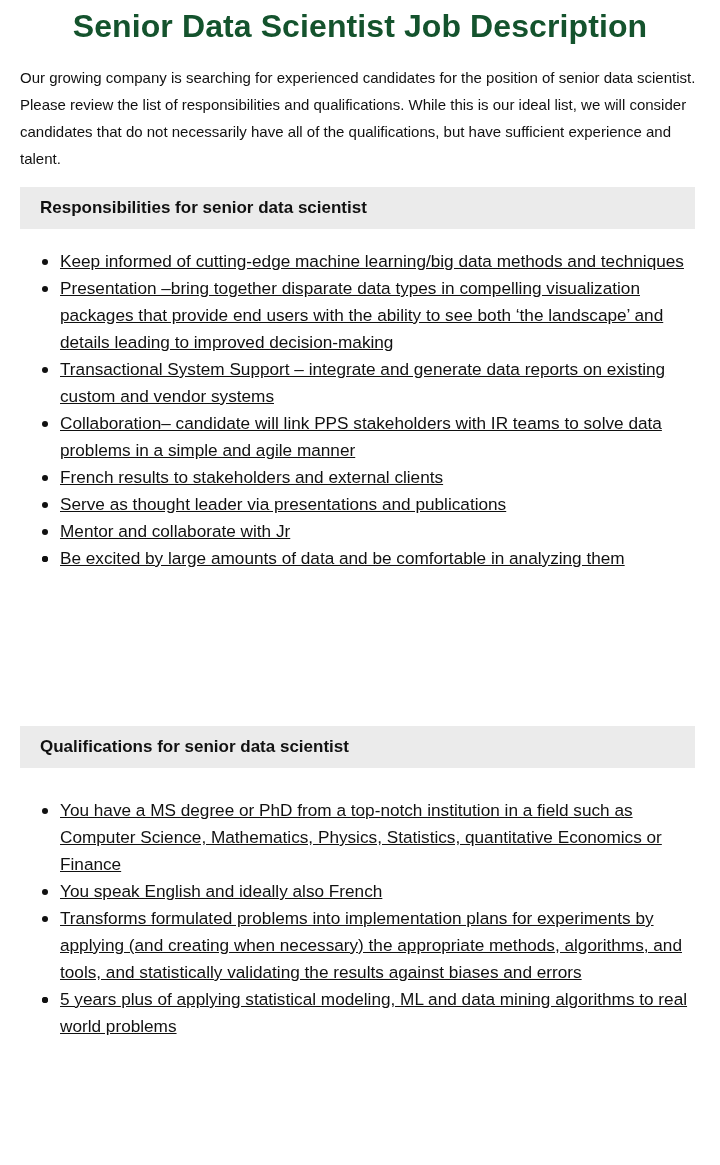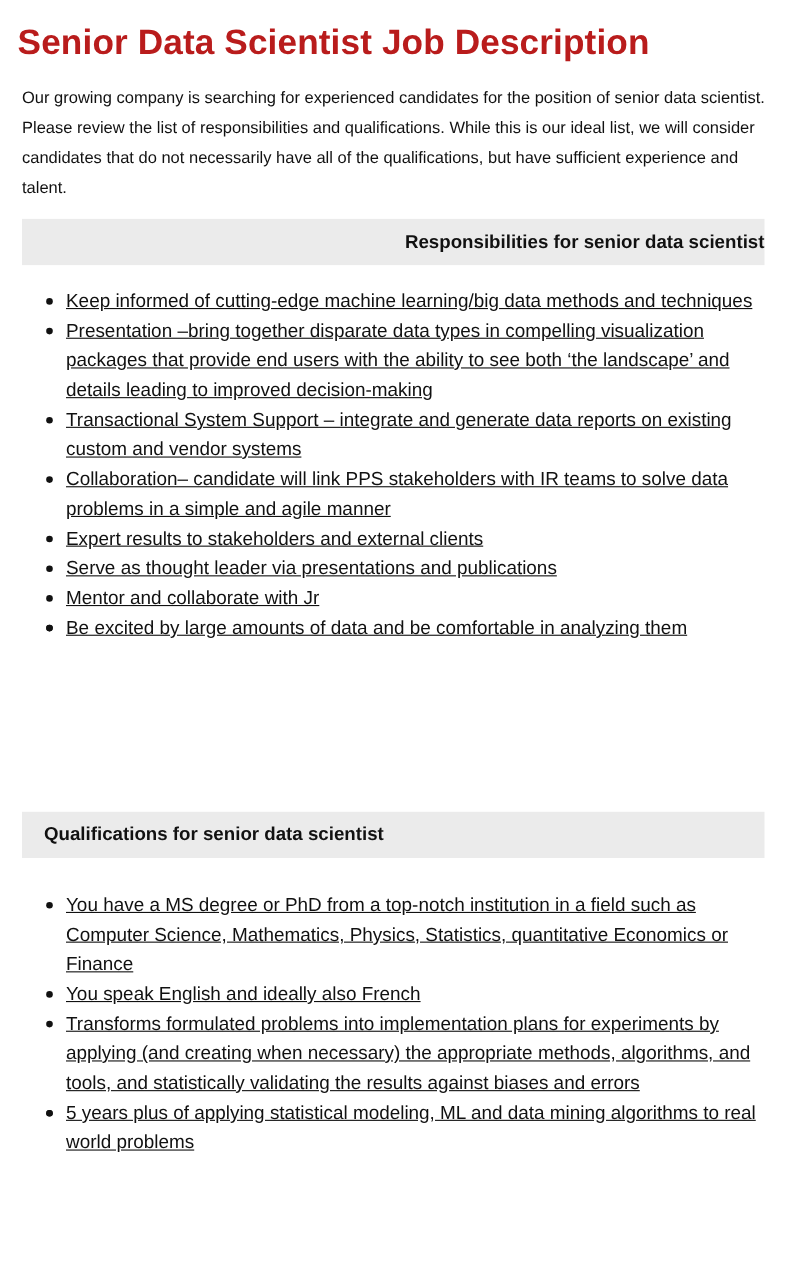--- a/index.html
+++ b/index.html
@@ -12,29 +12,29 @@
       height: 1165px;
       overflow: hidden;
       font-family: "Liberation Sans", "DejaVu Sans", sans-serif;
       color: #111111;
     }
     .page {
       position: relative;
       width: 720px;
     }
     .title {
-      margin: 16px;
+      margin: 4px;
       padding-top: 3px;
       height: 42px;
-      text-align: left;
+      text-align: center;
       font-size: 32px;
       font-weight: bold;
       line-height: 38px;
       letter-spacing: 0.1px;
-      color: #b91c1c;
+      color: #14532d;
     }
     .intro {
       margin: 0;
       position: absolute;
       left: 20px;
       top: 60px;
       width: 680px;
       font-size: 15px;
       line-height: 27px;
       color: #111111;
@@ -79,28 +79,28 @@
   </style>
 </head>
 <body>
 
 <div class="page">
 
   <h1 class="title">Senior Data Scientist Job Description</h1>
 
   <p class="intro">Our growing company is searching for experienced candidates for the position of senior data scientist. Please review the list of responsibilities and qualifications. While this is our ideal list, we will consider candidates that do not necessarily have all of the qualifications, but have sufficient experience and talent.</p>
 
-  <div class="section-header" style="top:183px;text-align:right;">Responsibilities for senior data scientist</div>
+  <div class="section-header" style="top:183px;">Responsibilities for senior data scientist</div>
 
   <ul class="items" style="top:244px;">
     <li><span class="bullet"></span><span>Keep informed of cutting-edge machine learning/big data methods and techniques</span></li>
     <li><span class="bullet"></span><span>Presentation –bring together disparate data types in compelling visualization packages that provide end users with the ability to see both ‘the landscape’ and details leading to improved decision-making</span></li>
     <li><span class="bullet"></span><span>Transactional System Support – integrate and generate data reports on existing custom and vendor systems</span></li>
     <li><span class="bullet"></span><span>Collaboration– candidate will link PPS stakeholders with IR teams to solve data problems in a simple and agile manner</span></li>
-    <li><span class="bullet"></span><span>Expert results to stakeholders and external clients</span></li>
+    <li><span class="bullet"></span><span>French results to stakeholders and external clients</span></li>
     <li><span class="bullet"></span><span>Serve as thought leader via presentations and publications</span></li>
     <li><span class="bullet"></span><span>Mentor and collaborate with Jr</span></li>
     <li><span class="bullet"></span></li>
     <li><span class="bullet"></span><span>Be excited by large amounts of data and be comfortable in analyzing them</span></li>
   </ul>
 
   <div class="section-header" style="top:722px;">Qualifications for senior data scientist</div>
 
   <ul class="items" style="top:793px;">
     <li><span class="bullet"></span><span>You have a MS degree or PhD from a top-notch institution in a field such as Computer Science, Mathematics, Physics, Statistics, quantitative Economics or Finance</span></li>

